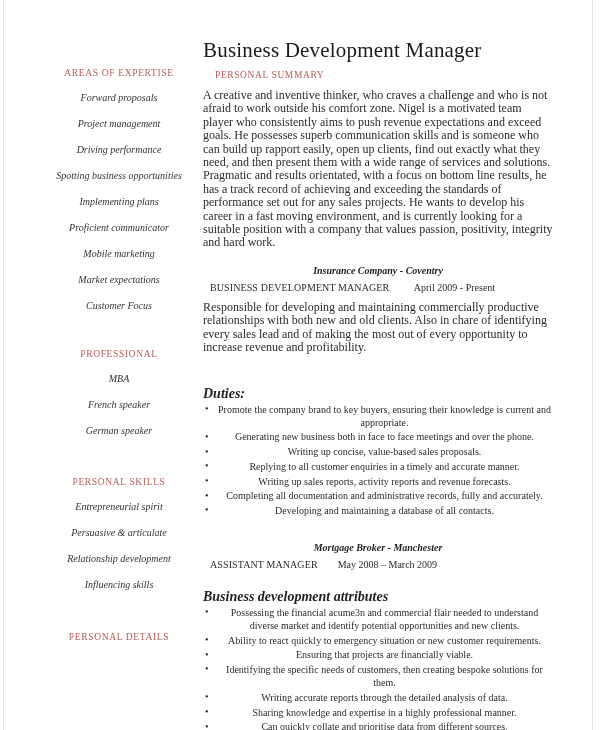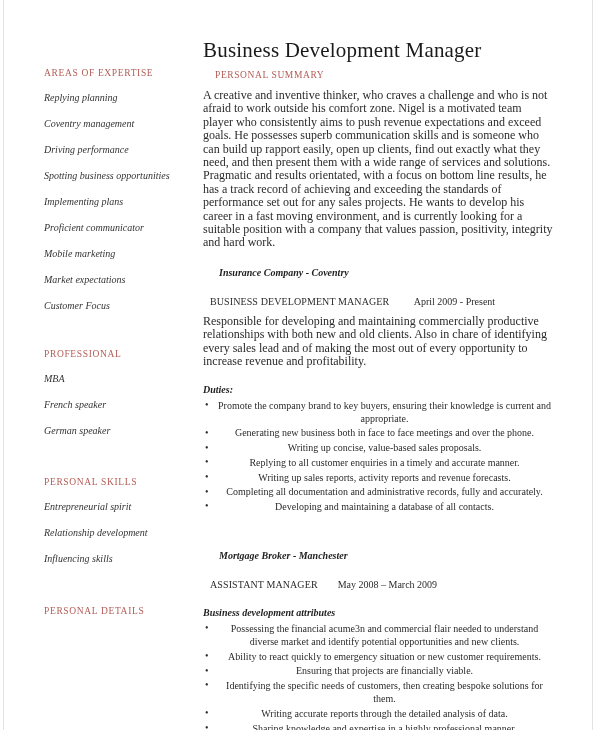--- a/index.html
+++ b/index.html
@@ -34,20 +34,21 @@
     height: 730px;
     box-sizing: border-box;
   }
 
   
   .sidebar {
     position: absolute;
     left: 44px;
     top: 68px;
     width: 150px;
+    text-align: center;
   }
   .side-heading {
     color: #b35c56;
     font-size: 9.5px;
     letter-spacing: 0.65px;
     font-weight: normal;
     text-transform: uppercase;
     margin: 0 0 14px 0;
     white-space: nowrap;
   }
@@ -93,39 +94,40 @@
     color: #2b2b2b;
   }
   .section { margin-bottom: 14px; }
 
   .job { margin-bottom: 4px; }
   .job-company {
     font-style: italic;
     font-weight: bold;
     font-size: 10px;
     line-height: 13px;
-    margin: 16px;
+    margin: 4px;
     color: #1f1f1f;
+    text-align: center;
   }
   .job-line {
     font-size: 10px;
     line-height: 14px;
     margin: 0 0 6px 7px;
     color: #2b2b2b;
     white-space: pre;
   }
   .job-role { letter-spacing: 0.1px; }
   .job-dates { }
 
   .sub-title {
     font-style: italic;
     font-weight: bold;
-    font-size: 10px;
+    font-size: 14px;
     line-height: 13px;
-    margin: 0 0 3px 0;
+    margin: 18px 0 3px 0;
     color: #1f1f1f;
   }
 
   ul.bullets {
     list-style: none;
     margin: 0;
     padding: 0;
   }
   ul.bullets li {
     position: relative;
@@ -152,22 +154,22 @@
 
 <div class="resume">
 
   <div class="page-edge-left"></div>
   <div class="page-edge-right"></div>
 
   <aside class="sidebar">
 
     <div class="side-group">
       <div class="side-heading">AREAS OF EXPERTISE</div>
-      <div class="side-item">Replying planning</div>
-      <div class="side-item">Coventry management</div>
+      <div class="side-item">Forward proposals</div>
+      <div class="side-item">Project management</div>
       <div class="side-item">Driving performance</div>
       <div class="side-item">Spotting business opportunities</div>
       <div class="side-item">Implementing plans</div>
       <div class="side-item">Proficient communicator</div>
       <div class="side-item">Mobile marketing</div>
       <div class="side-item">Market expectations</div>
       <div class="side-item">Customer Focus</div>
     </div>
 
     <div class="gap-md"></div>
@@ -177,20 +179,21 @@
       <div class="side-item">MBA</div>
       <div class="side-item">French speaker</div>
       <div class="side-item">German speaker</div>
     </div>
 
     <div class="gap-lg"></div>
 
     <div class="side-group">
       <div class="side-heading">PERSONAL SKILLS</div>
       <div class="side-item">Entrepreneurial spirit</div>
+      <div class="side-item">Persuasive &amp; articulate</div>
       <div class="side-item">Relationship development</div>
       <div class="side-item">Influencing skills</div>
     </div>
 
     <div class="gap-lg"></div>
 
     <div class="side-group">
       <div class="side-heading">PERSONAL DETAILS</div>
     </div>
 

